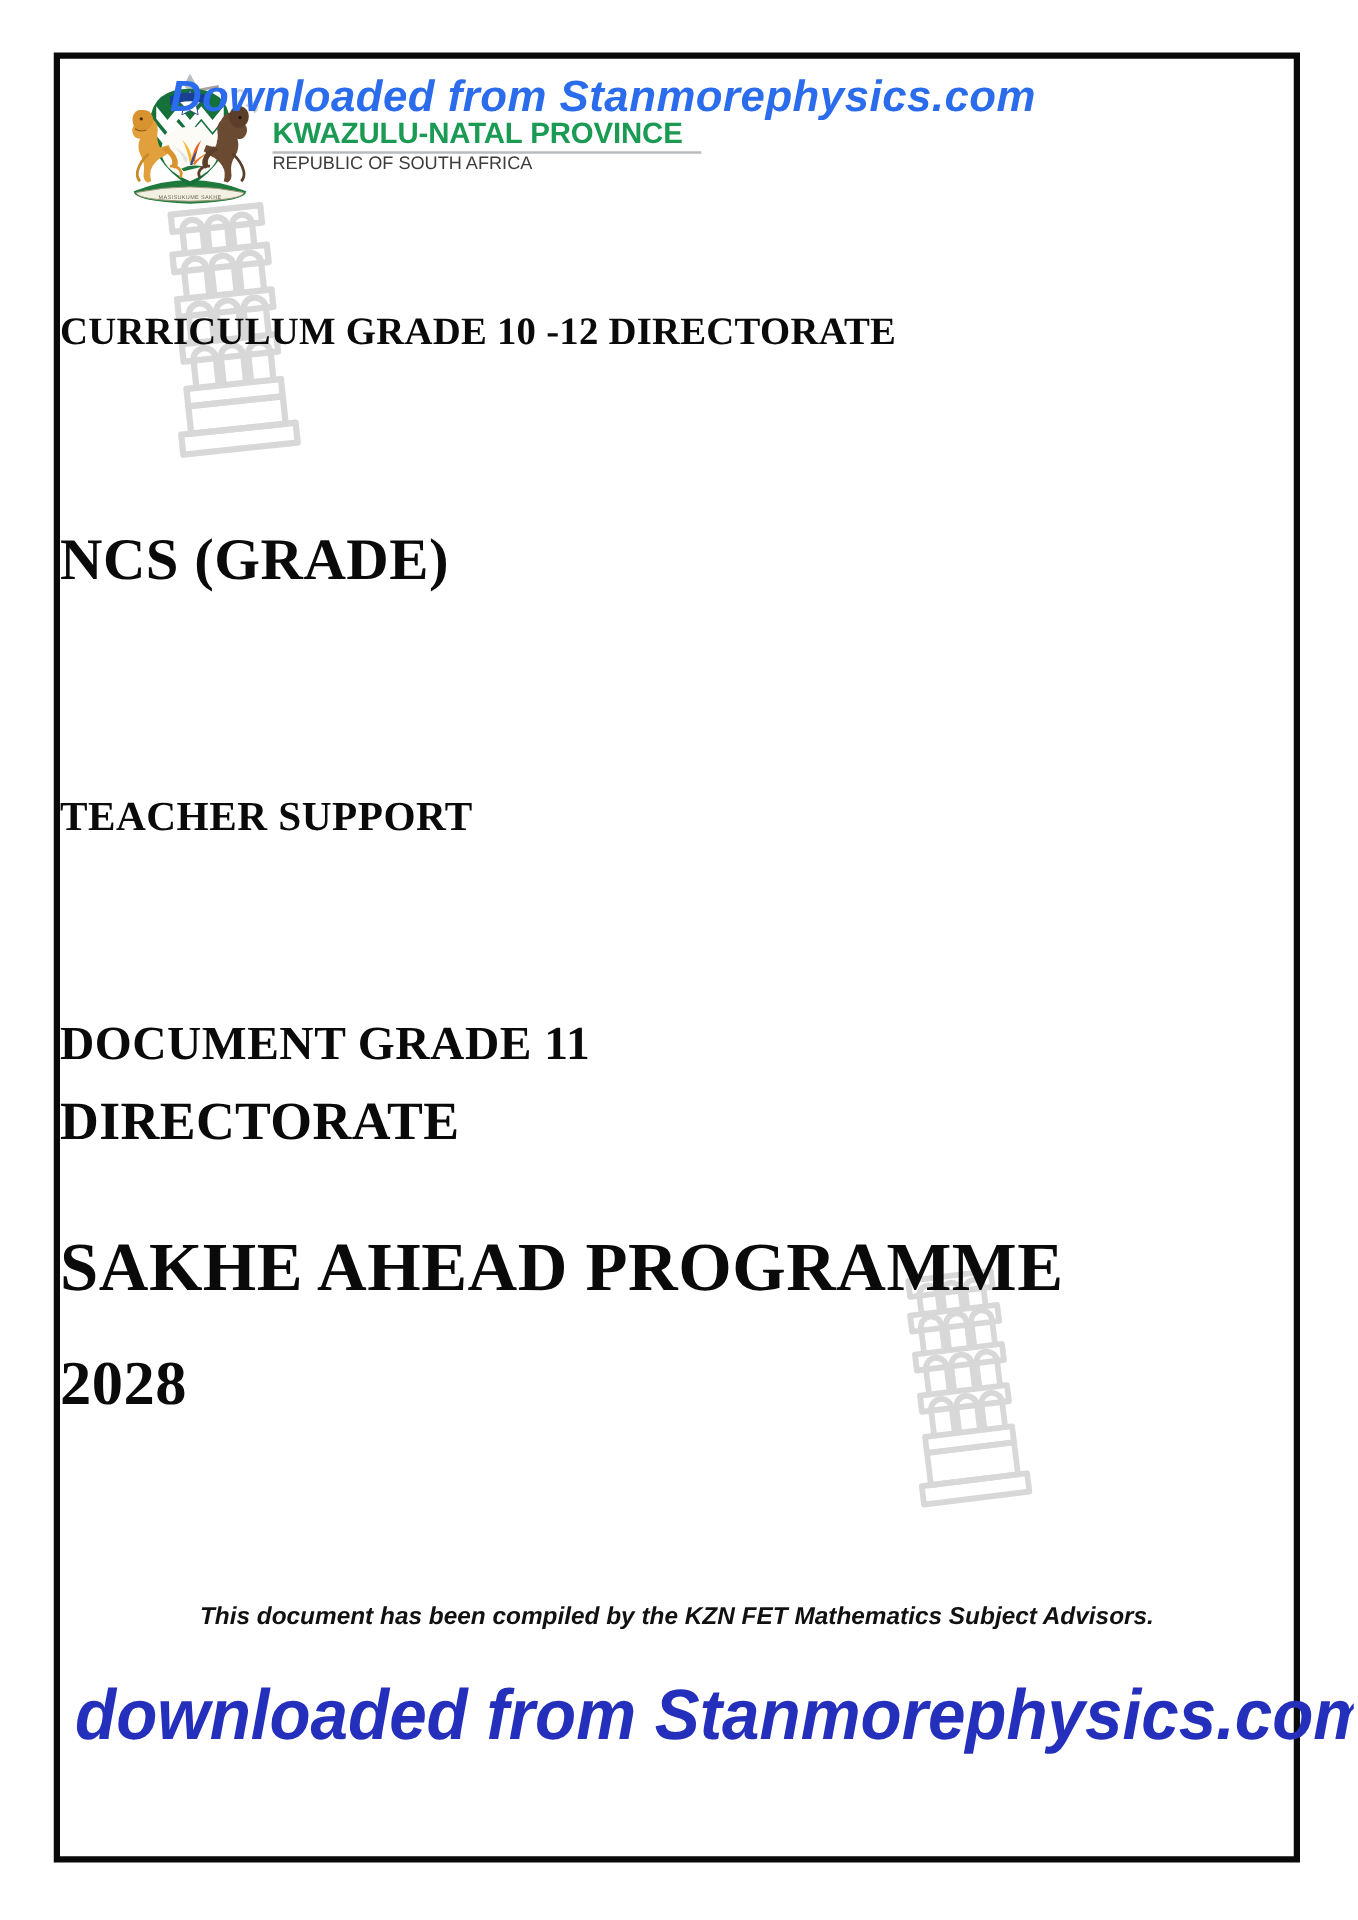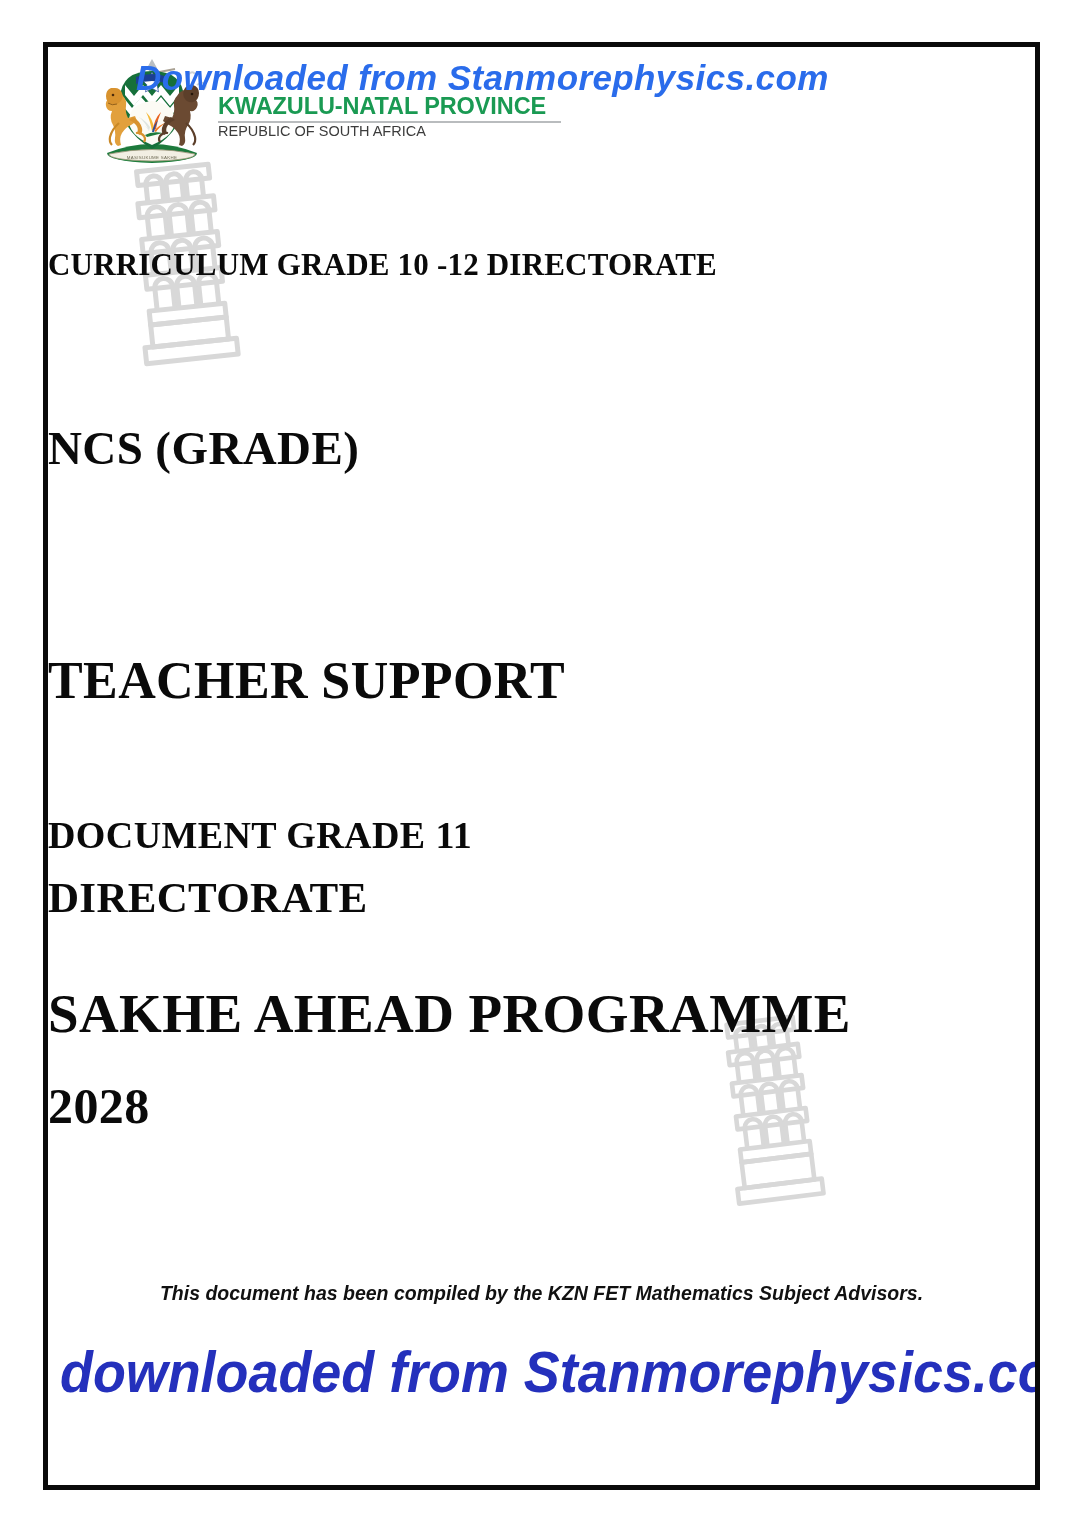--- a/index.html
+++ b/index.html
@@ -34,20 +34,21 @@
     box-sizing: border-box;
     background: #ffffff;
   }
   #content {
     position: absolute;
     left: 48px;
     top: 47px;
     width: 987px;
     height: 1438px;
     overflow: hidden;
+    padding-left: 48px;
   }
 
   
   .tower-wm {
     position: absolute;
     opacity: 1;
     pointer-events: none;
   }
   #tower-top { left: 78px;  top: 108px; }
   #tower-bottom { left: 672px; top: 955px; }
@@ -129,21 +130,21 @@
     left: 0;
     width: 987px;
     text-align: left;
     font-family: "Liberation Serif", serif;
     font-weight: bold;
     color: #0a0a0a;
     white-space: nowrap;
   }
   #t-directorate { top: 200px; font-size: 31px; letter-spacing: 0.2px; }
   #t-ncscaps     { top: 374px; font-size: 47px; letter-spacing: 0.4px; }
-  #t-teacher     { top: 604px; font-size: 52px; letter-spacing: 0.4px; }
+  #t-teacher     { top: 589px; font-size: 33px; letter-spacing: 0.4px; }
   #t-document    { top: 766px; font-size: 38px; letter-spacing: 0.4px; }
   #t-subject     { top: 826px; font-size: 43px; letter-spacing: 0.3px; }
   #t-programme   { top: 935px; font-size: 55px; letter-spacing: 0.4px; }
   #t-year        { top: 1030px; font-size: 50px; letter-spacing: 0.4px; }
 
   
   #compiled-note {
     position: absolute;
     left: 0;
     top: 1235px;

